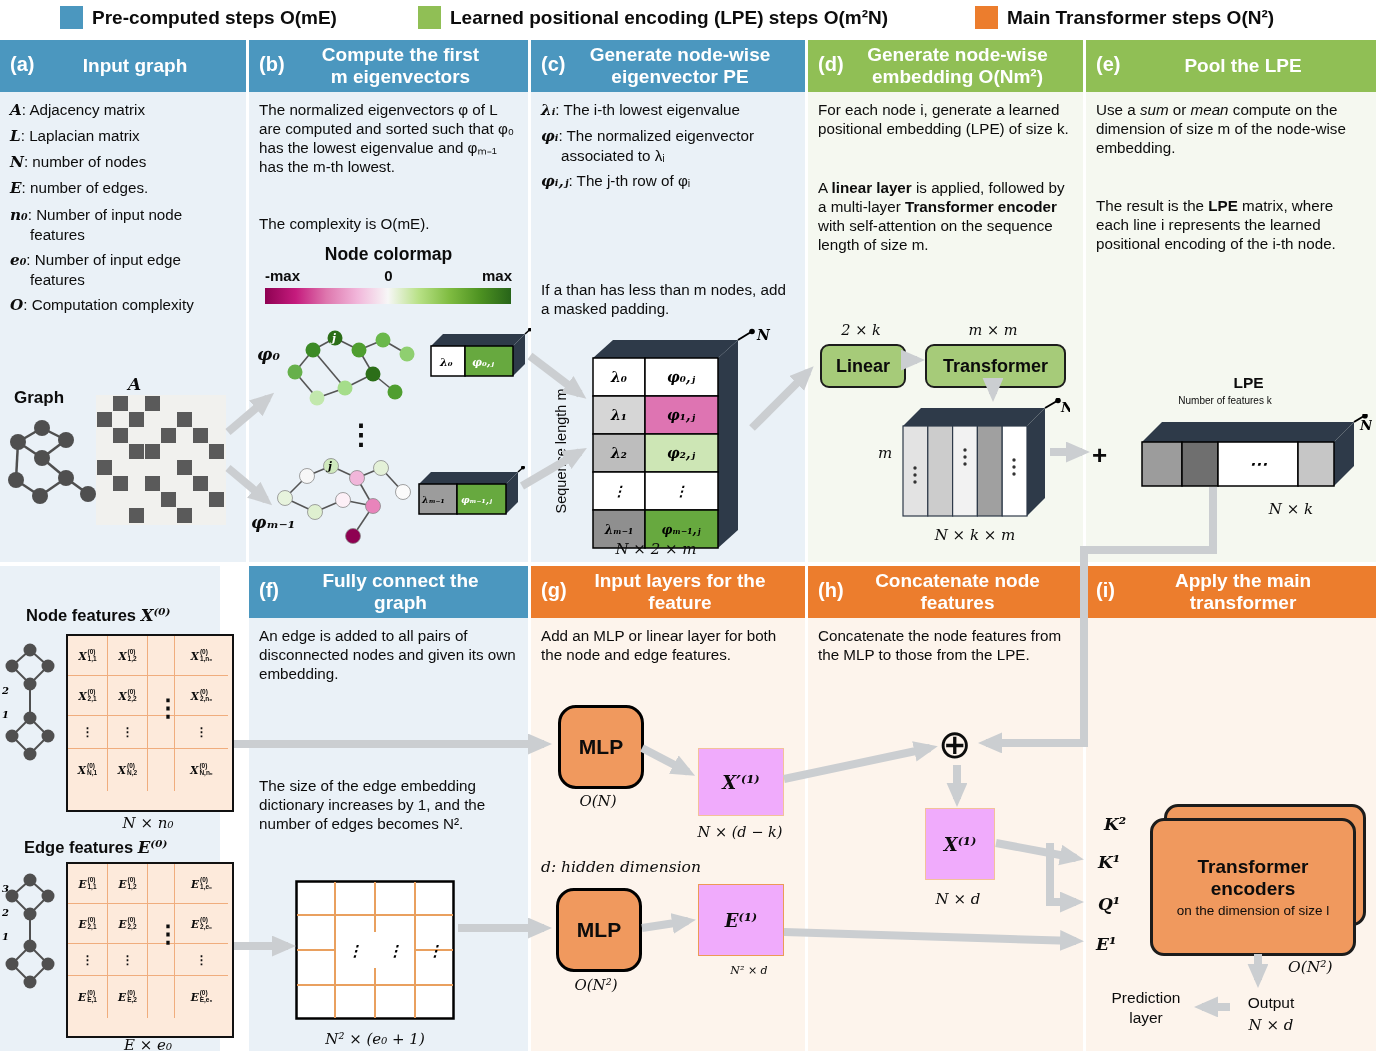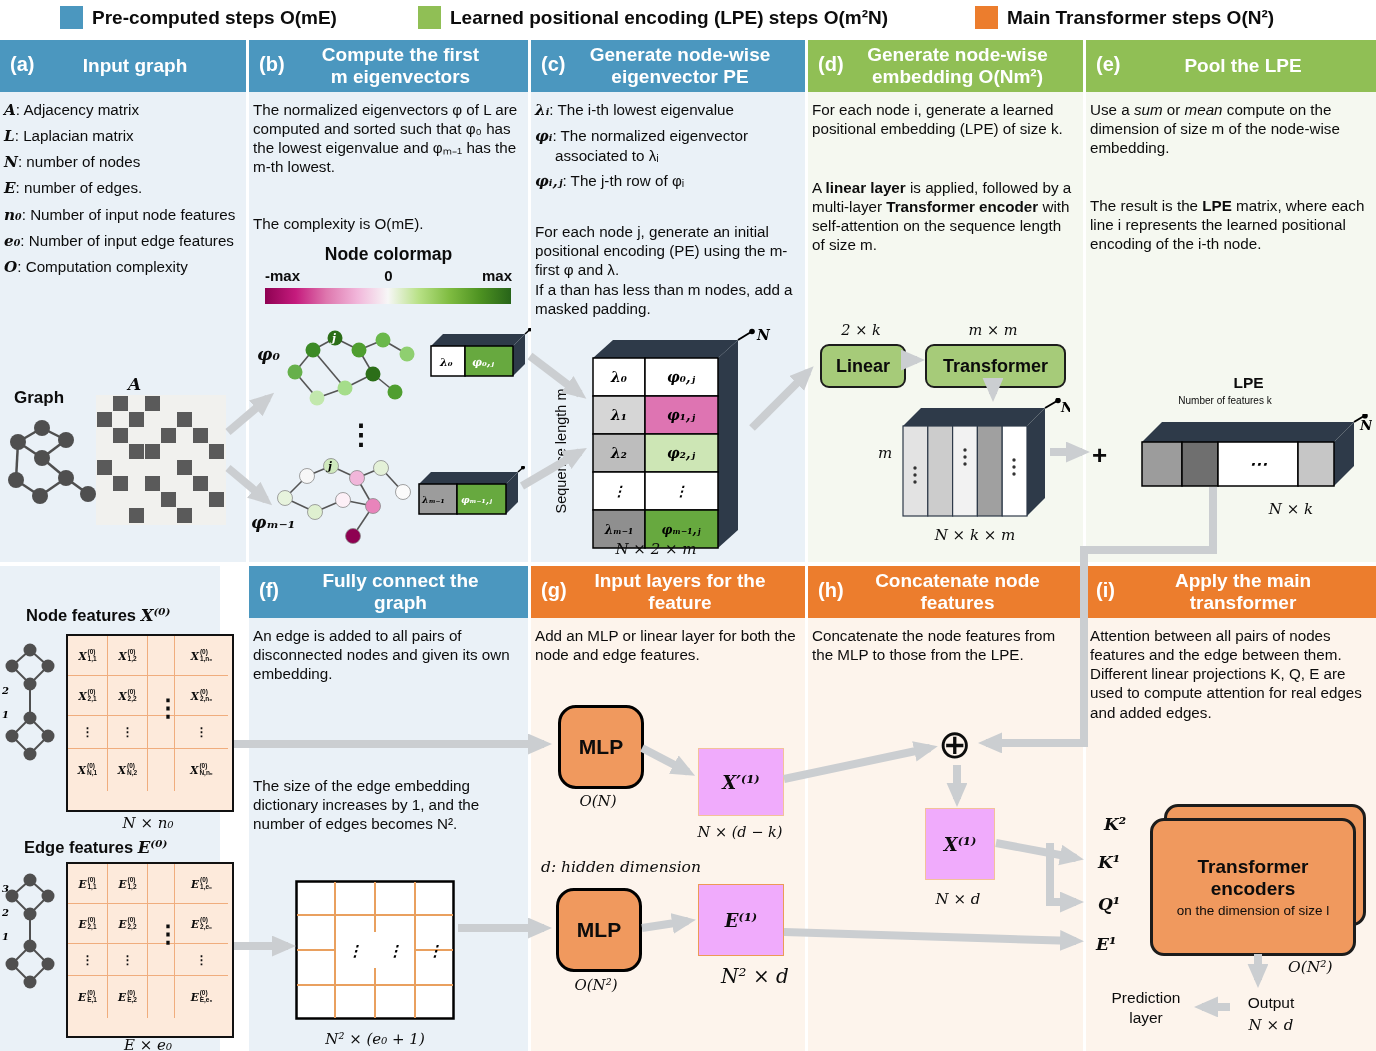--- a/index.html
+++ b/index.html
@@ -11,21 +11,21 @@
   .sq{width:23px;height:23px;display:inline-block}
   .sq-b{background:#4b97bf}.sq-g{background:#90bf55}.sq-o{background:#ec7d2d}
   
   .panel{position:absolute}
   .phead{position:absolute;left:0;top:0;right:0;height:52px;color:#fff}
   .phead .tag{position:absolute;left:10px;top:13px;font-size:20px;font-weight:bold}
   .tcenter{position:absolute;left:34px;right:10px;top:0;height:52px;display:flex;flex-direction:column;justify-content:center;text-align:center;font-weight:bold;font-size:19px;line-height:1.18}
   .hb{background:#4b97bf}.hg{background:#90bf55}.ho{background:#ec7d2d}
   .pbody{position:absolute;left:0;top:52px;right:0;bottom:0}
   .bb{background:#eaf1f7}.bgr{background:#f5f8f0}.bo{background:#fdf4ec}
-  .para{position:absolute;left:4px;right:8px;font-size:15.2px;line-height:1.26}
+  .para{position:absolute;left:10px;right:8px;font-size:15.2px;line-height:1.26}
   .m{font-family:"DejaVu Serif",serif;font-style:italic}
   .mb{font-family:"DejaVu Serif",serif;font-style:italic;font-weight:bold}
   .def{padding-left:20px;text-indent:-20px;margin-bottom:6px}
   .lbl{position:absolute;font-size:15px}
   .ctr{text-align:center}
   .bold{font-weight:bold}
   
   .greenbox{position:absolute;background:#a6cb79;border:2.5px solid #1c1c1c;border-radius:9px;display:flex;align-items:center;justify-content:center;font-weight:bold;font-size:18px}
   .mlpbox{position:absolute;background:#f0995e;border:3px solid #000;border-radius:18px;display:flex;align-items:center;justify-content:center;font-weight:bold;font-size:21px}
   .lightbox{position:absolute;background:#f0abfc;border:1.5px solid #f3c19a;display:flex;align-items:center;justify-content:center;font-size:18px}
@@ -244,21 +244,20 @@
         <span>Generate node-wise</span>
         <span>eigenvector PE</span>
       </div>
     </div>
     <div class="pbody bb">
       <div class="para" style="top:8px">
         <div class="def"><span class="mb">λᵢ</span><span>: The i-th lowest eigenvalue</span></div>
         <div class="def"><span class="mb">φᵢ</span><span>: The normalized eigenvector associated to λᵢ</span></div>
         <div class="def"><span class="mb">φᵢ,ⱼ</span><span>: The j-th row of φᵢ</span></div>
       </div>
-      <div class="para" style="top:130px">For each node j, generate an initial positional encoding (PE) using the m-first φ and λ.</div>
       <div class="para" style="top:188px">If a than has less than m nodes, add a masked padding.</div>
       <div class="c-side">Sequence length m</div>
       <svg class="abs" style="left:52px;top:236px" width="190" height="230" viewBox="0 0 190 230">
         <polygon points="10,30 30,12 155,12 135,30" fill="#2e3a49"></polygon>
         <polygon points="135,30 155,12 155,202 135,220" fill="#2e3a49"></polygon>
         <g stroke="#000" stroke-width="1.5">
           <rect x="10" y="30" width="52" height="38" fill="#ffffff"></rect>
             <rect x="62" y="30" width="73" height="38" fill="#ffffff"></rect>
           <rect x="10" y="68" width="52" height="38" fill="#d6d6d6"></rect>
             <rect x="62" y="68" width="73" height="38" fill="#de74b2"></rect>
@@ -622,21 +621,21 @@
     <div class="pbody bo">
       <div class="para" style="top:8px">Add an MLP or linear layer for both the node and edge features.</div>
       <div class="mlpbox" style="left:27px;top:87px;width:80px;height:78px">MLP</div>
       <div class="lbl m ctr" style="left:27px;top:174px;width:80px">O(N)</div>
       <div class="lightbox mb" style="left:167px;top:130px;width:84px;height:66px">X′⁽¹⁾</div>
       <div class="lbl m ctr" style="left:150px;top:206px;width:118px;font-size:14.5px">N × (d − k)</div>
       <div class="lbl m" style="left:10px;top:240px;font-size:15.5px">d: hidden dimension</div>
       <div class="mlpbox" style="left:25px;top:270px;width:80px;height:78px">MLP</div>
       <div class="lbl m ctr" style="left:25px;top:358px;width:80px">O(N²)</div>
       <div class="lightbox mb" style="left:167px;top:266px;width:84px;height:70px;border-color:#ec9a56">E⁽¹⁾</div>
-      <div class="lbl m ctr" style="left:170px;top:346px;width:108px;font-size:20px">N² × d</div>
+      <div class="lbl m ctr" style="left:164px;top:346px;width:108px;font-size:11px">N² × d</div>
     </div>
   </div>
 
   <div class="panel" id="ph" style="left:808px;top:566px;width:275px;height:485px">
     <div class="phead ho">
       <span class="tag">(h)</span>
       <div class="tcenter">
         <span>Concatenate node</span>
         <span>features</span>
       </div>
@@ -651,21 +650,20 @@
 
   <div class="panel" id="pi" style="left:1086px;top:566px;width:290px;height:485px">
     <div class="phead ho">
       <span class="tag">(i)</span>
       <div class="tcenter">
         <span>Apply the main</span>
         <span>transformer</span>
       </div>
     </div>
     <div class="pbody bo">
-      <div class="para" style="top:8px">Attention between all pairs of nodes features and the edge between them. Different linear projections K, Q, E are used to compute attention for real edges and added edges.</div>
       <div class="kqe" style="left:18px;top:196px">K²</div>
       <div class="kqe" style="left:12px;top:234px">K¹</div>
       <div class="kqe" style="left:12px;top:276px">Q¹</div>
       <div class="kqe" style="left:10px;top:316px">E¹</div>
       <div class="tebox" style="left:78px;top:186px;width:196px;height:116px"></div>
       <div class="tebox tebox-front" style="left:64px;top:200px;width:200px;height:132px">
         <span class="te-title"><span>Transformer</span><br><span>encoders</span></span>
         <span class="te-sub">on the dimension of size l</span>
       </div>
       <div class="lbl m" style="left:202px;top:340px;font-size:15.5px">O(N²)</div>

